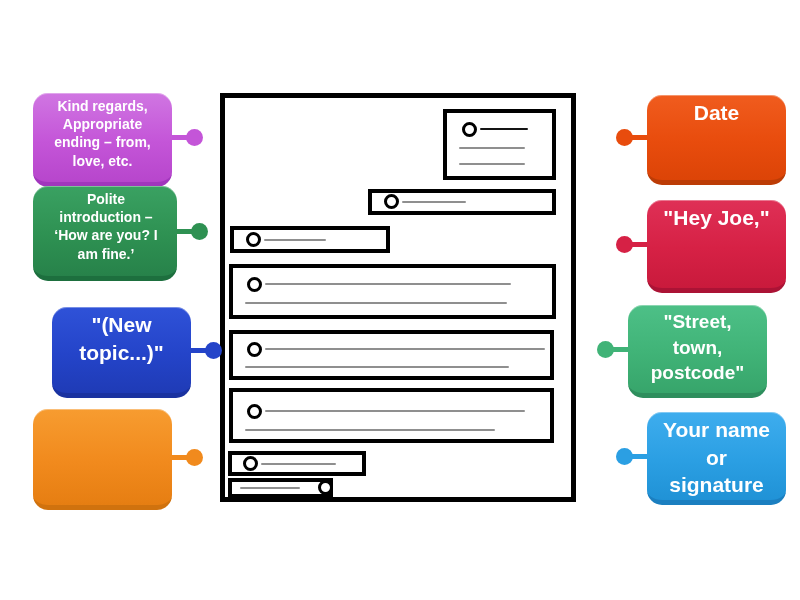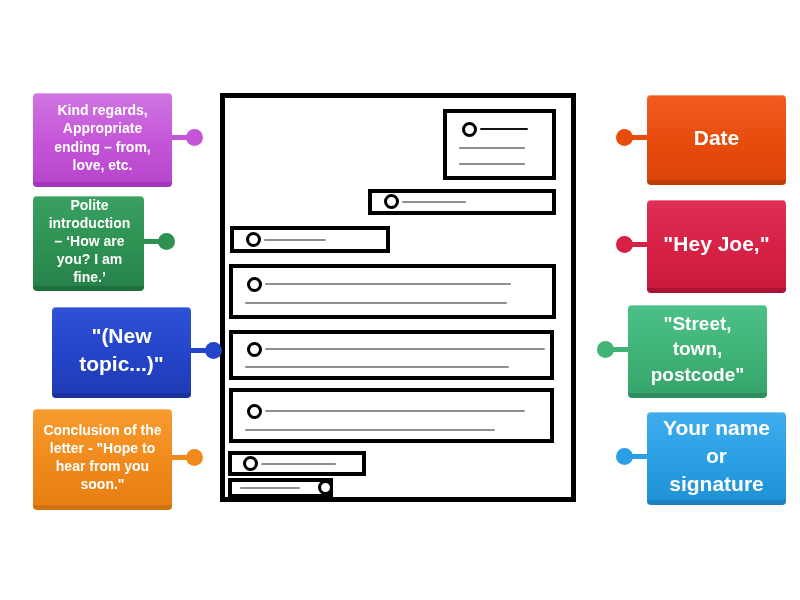--- a/index.html
+++ b/index.html
@@ -29,40 +29,40 @@
   .b-date{left:368px;top:189px;width:188px;height:26px;}
   .b-greet{left:230px;top:226px;width:160px;height:27px;}
   .b-para1{left:229px;top:264px;width:327px;height:55px;}
   .b-para2{left:229px;top:330px;width:325px;height:50px;}
   .b-para3{left:229px;top:388px;width:325px;height:55px;}
   .b-close{left:228px;top:451px;width:138px;height:25px;}
   .b-sign{left:228px;top:478px;width:105px;height:20px;}
 
   
   .card{
-    position:absolute;border-radius:4px;color:#fff;font-weight:bold;
-    display:flex;align-items:center;justify-content:center;text-align:center;
+    position:absolute;border-radius:15px;color:#fff;font-weight:bold;
+    display:flex;justify-content:center;text-align:center;
     box-sizing:border-box;padding:4px 10px;
     box-shadow:inset 0 1px 0 rgba(255,255,255,.35);
   }
   .card .stub{position:absolute;width:16px;height:5px;top:50%;margin-top:-2.5px;}
   .card .dot{position:absolute;width:17px;height:17px;border-radius:50%;top:50%;margin-top:-8.5px;}
   .card.side-left .stub{right:-16px;}
   .card.side-left .dot{right:-31px;}
   .card.side-right .stub{left:-16px;}
   .card.side-right .dot{left:-31px;}
   .card-text{display:block;width:100%;}
 
   .f-sm{font-size:14px;line-height:1.3;}
   .f-md{font-size:19px;line-height:1.35;}
   .f-lg{font-size:21px;line-height:1.32;margin-left:19px;}
 
   
   .pos-l1{left:33px;top:93px;width:139px;height:94px;}
-  .pos-l2{left:33px;top:196px;width:111px;height:95px;padding-left:12px;}
+  .pos-l2{left:33px;top:186px;width:144px;height:95px;padding-left:12px;}
   .pos-l3{left:33px;top:307px;width:139px;height:91px;}
   .pos-l4{left:33px;top:409px;width:139px;height:101px;}
   .pos-r1{left:628px;top:95px;width:139px;height:90px;}
   .pos-r2{left:628px;top:200px;width:139px;height:93px;}
   .pos-r3{left:628px;top:305px;width:139px;height:93px;}
   .pos-r4{left:628px;top:412px;width:139px;height:93px;}
 
   
   .c-purple{background:linear-gradient(180deg,#d076e2 0%,#c455d8 55%,#b746cc 100%);border-bottom:5px solid #a136bd;}
   .c-purple .stub,.c-purple .dot{background:#c455d8;}
@@ -145,21 +145,20 @@
     <span class="dot"></span>
   </div>
 
   <div class="card side-left c-bluedark f-lg pos-l3">
     <span class="card-text">"(New topic...)"</span>
     <span class="stub"></span>
     <span class="dot"></span>
   </div>
 
   <div class="card side-left c-orange f-sm pos-l4">
-    <span class="card-text">Conclusion of the letter - "Hope to hear from you soon."</span>
     <span class="stub"></span>
     <span class="dot"></span>
   </div>
 
   <div class="card side-right c-redorange f-lg pos-r1">
     <span class="card-text">Date</span>
     <span class="stub"></span>
     <span class="dot"></span>
   </div>
 

